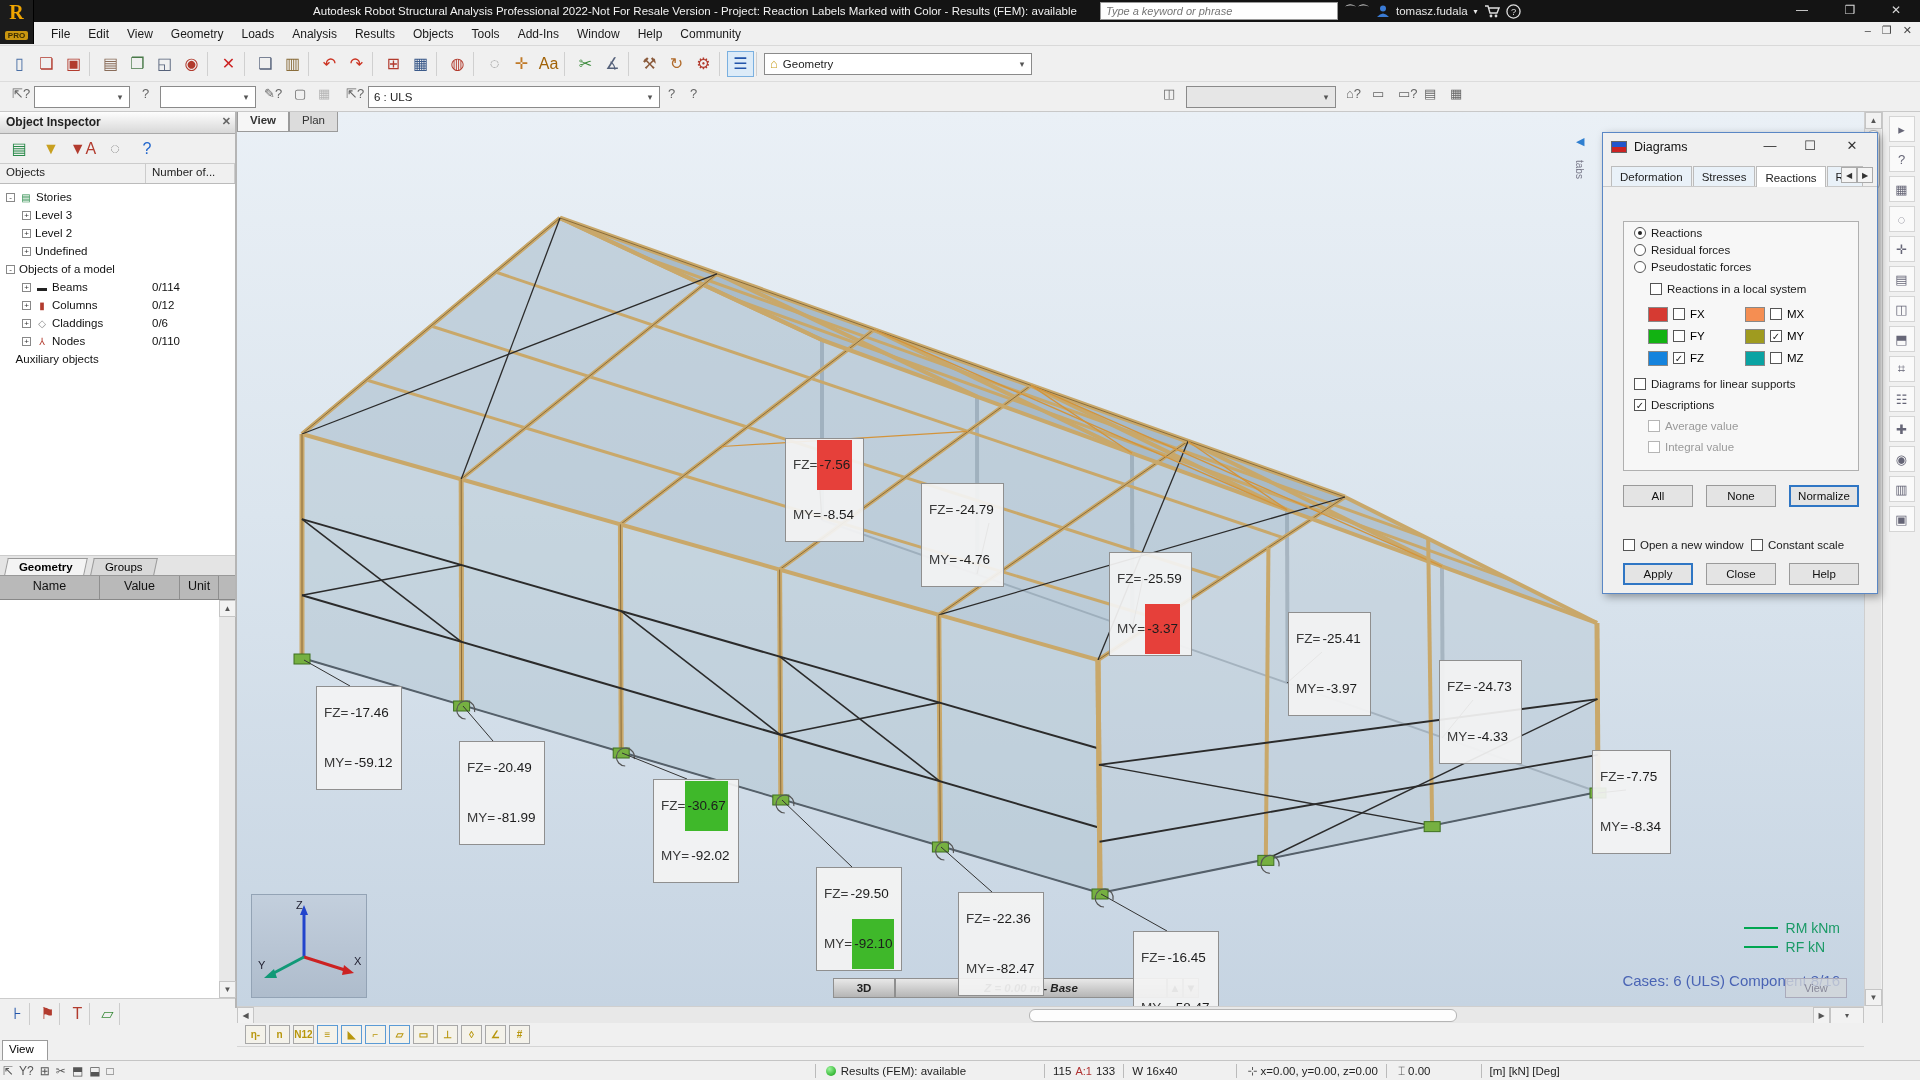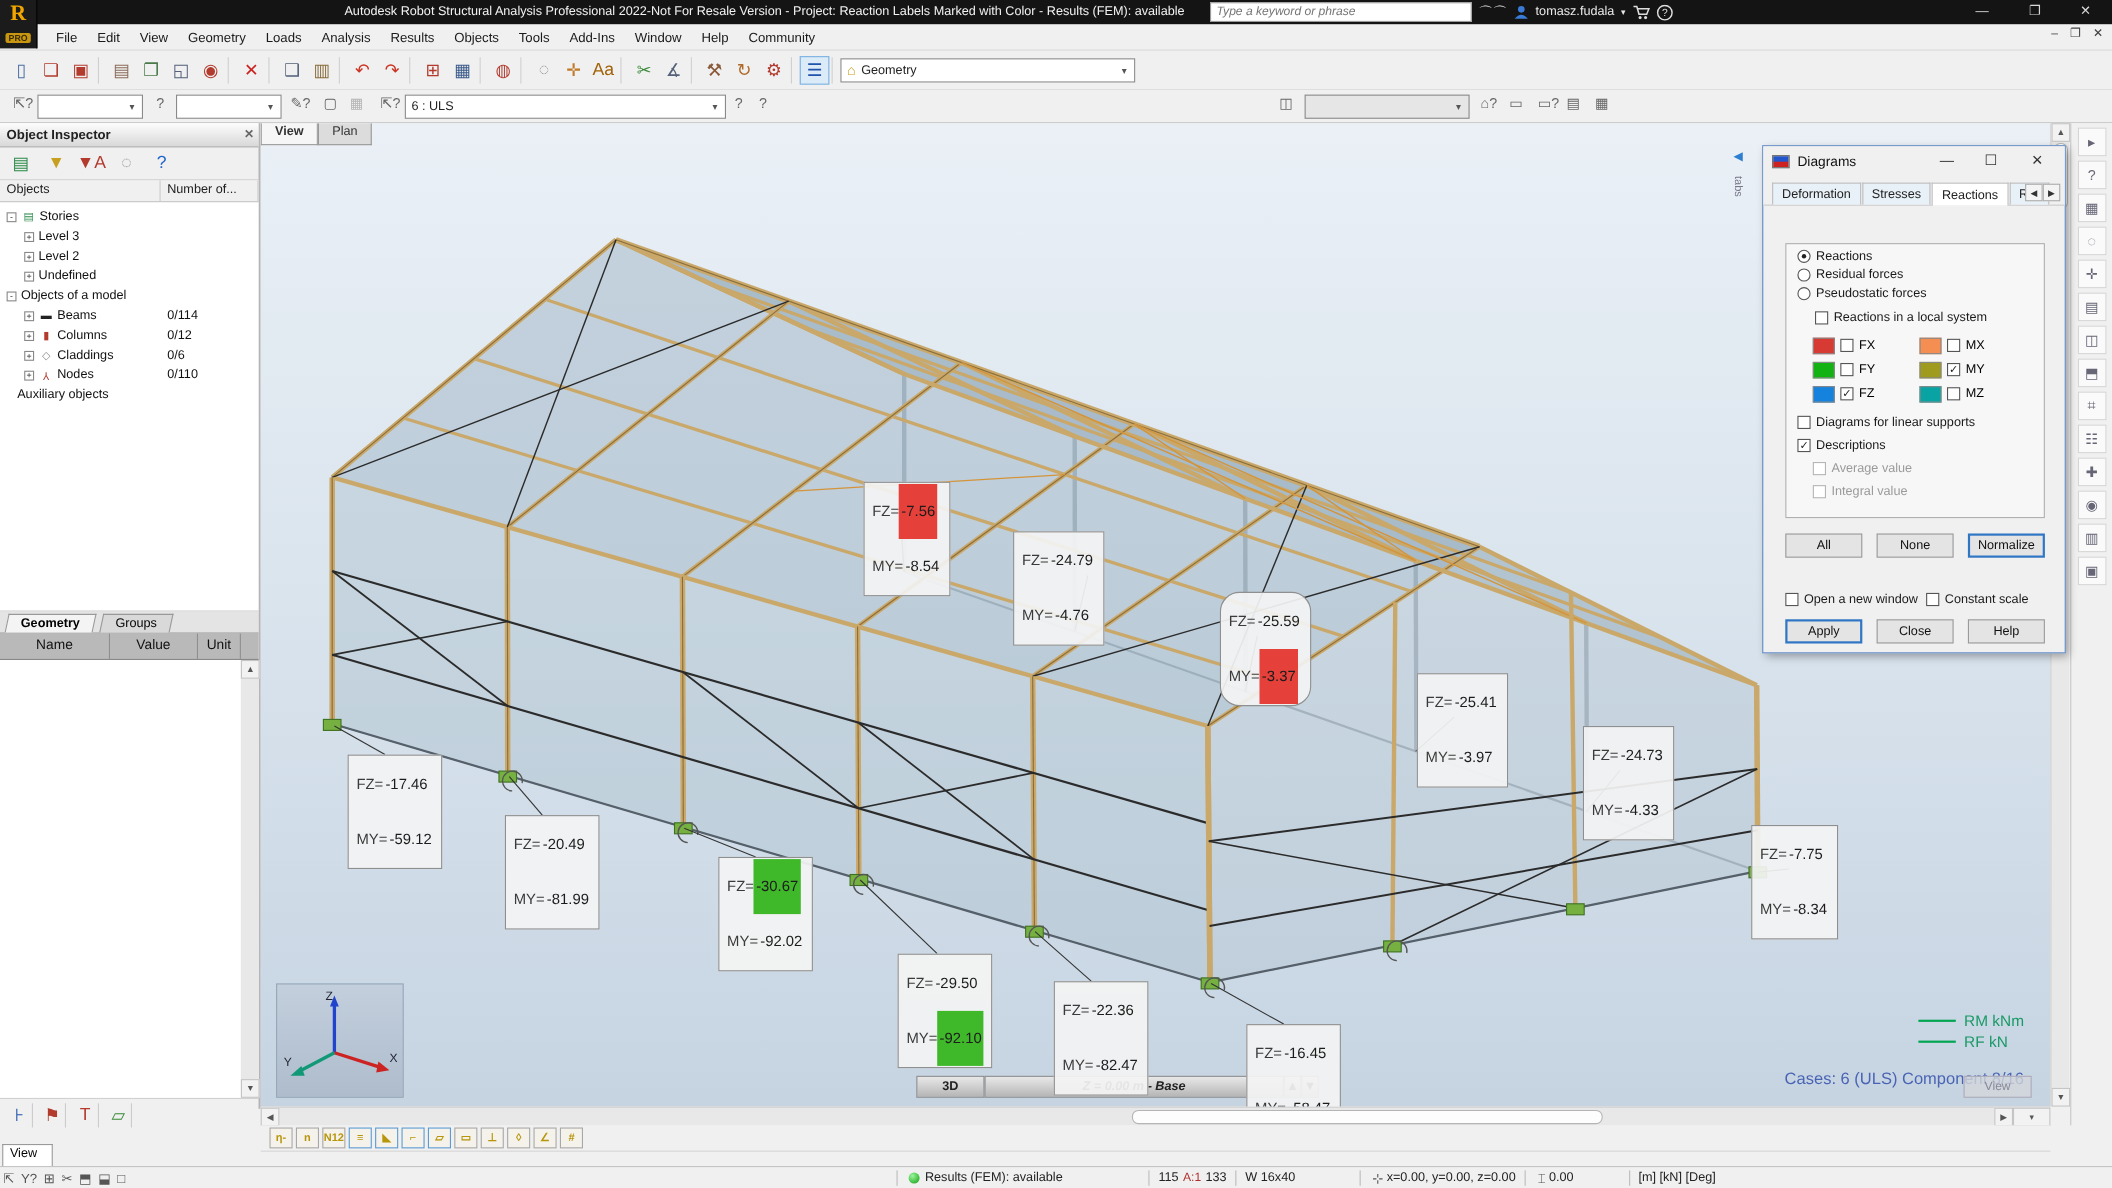--- a/index.html
+++ b/index.html
@@ -472,21 +472,21 @@
   <div id="side-collapse">◀</div>
   <div id="side-tabs-label">tabs</div>
 <div class="rlabel" style="left: 548px; top: 326px;">
       <div>FZ=<span class="chip red">-7.56</span></div>
       <div>MY=<span class="chip">-8.54</span></div>
     </div>
     <div class="rlabel" style="left: 684px; top: 371px;">
       <div>FZ=<span class="chip">-24.79</span></div>
       <div>MY=<span class="chip">-4.76</span></div>
     </div>
-    <div class="rlabel" style="left: 872px; top: 426px; border-radius: 18px;">
+    <div class="rlabel" style="left: 872px; top: 440px;">
       <div>FZ=<span class="chip">-25.59</span></div>
       <div>MY=<span class="chip red">-3.37</span></div>
     </div>
     <div class="rlabel" style="left: 1051px; top: 500px;">
       <div>FZ=<span class="chip">-25.41</span></div>
       <div>MY=<span class="chip">-3.97</span></div>
     </div>
     <div class="rlabel" style="left: 1202px; top: 548px;">
       <div>FZ=<span class="chip">-24.73</span></div>
       <div>MY=<span class="chip">-4.33</span></div>

